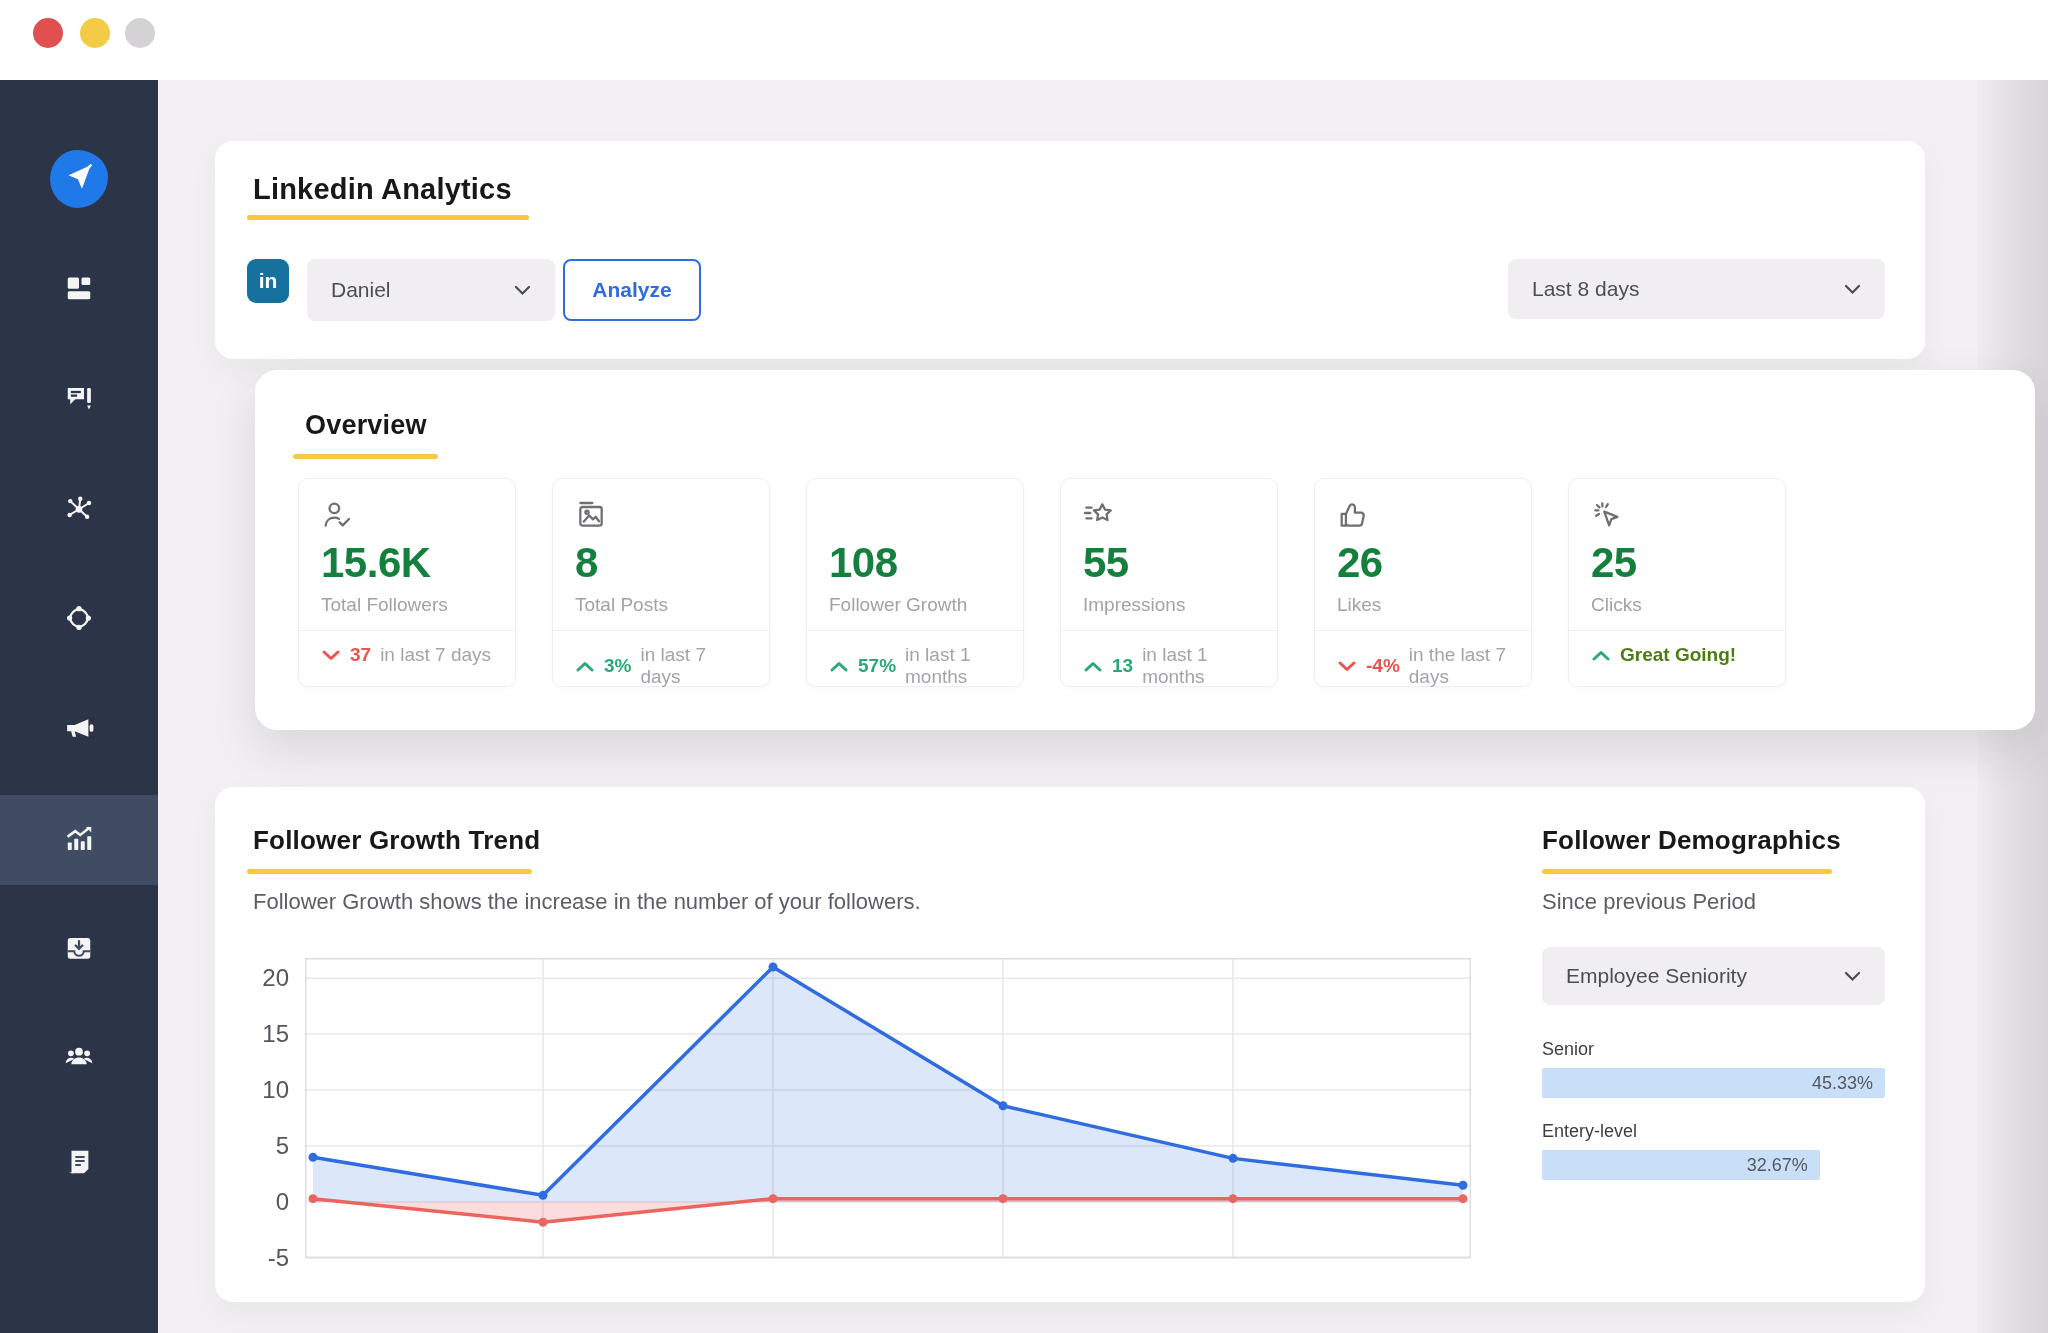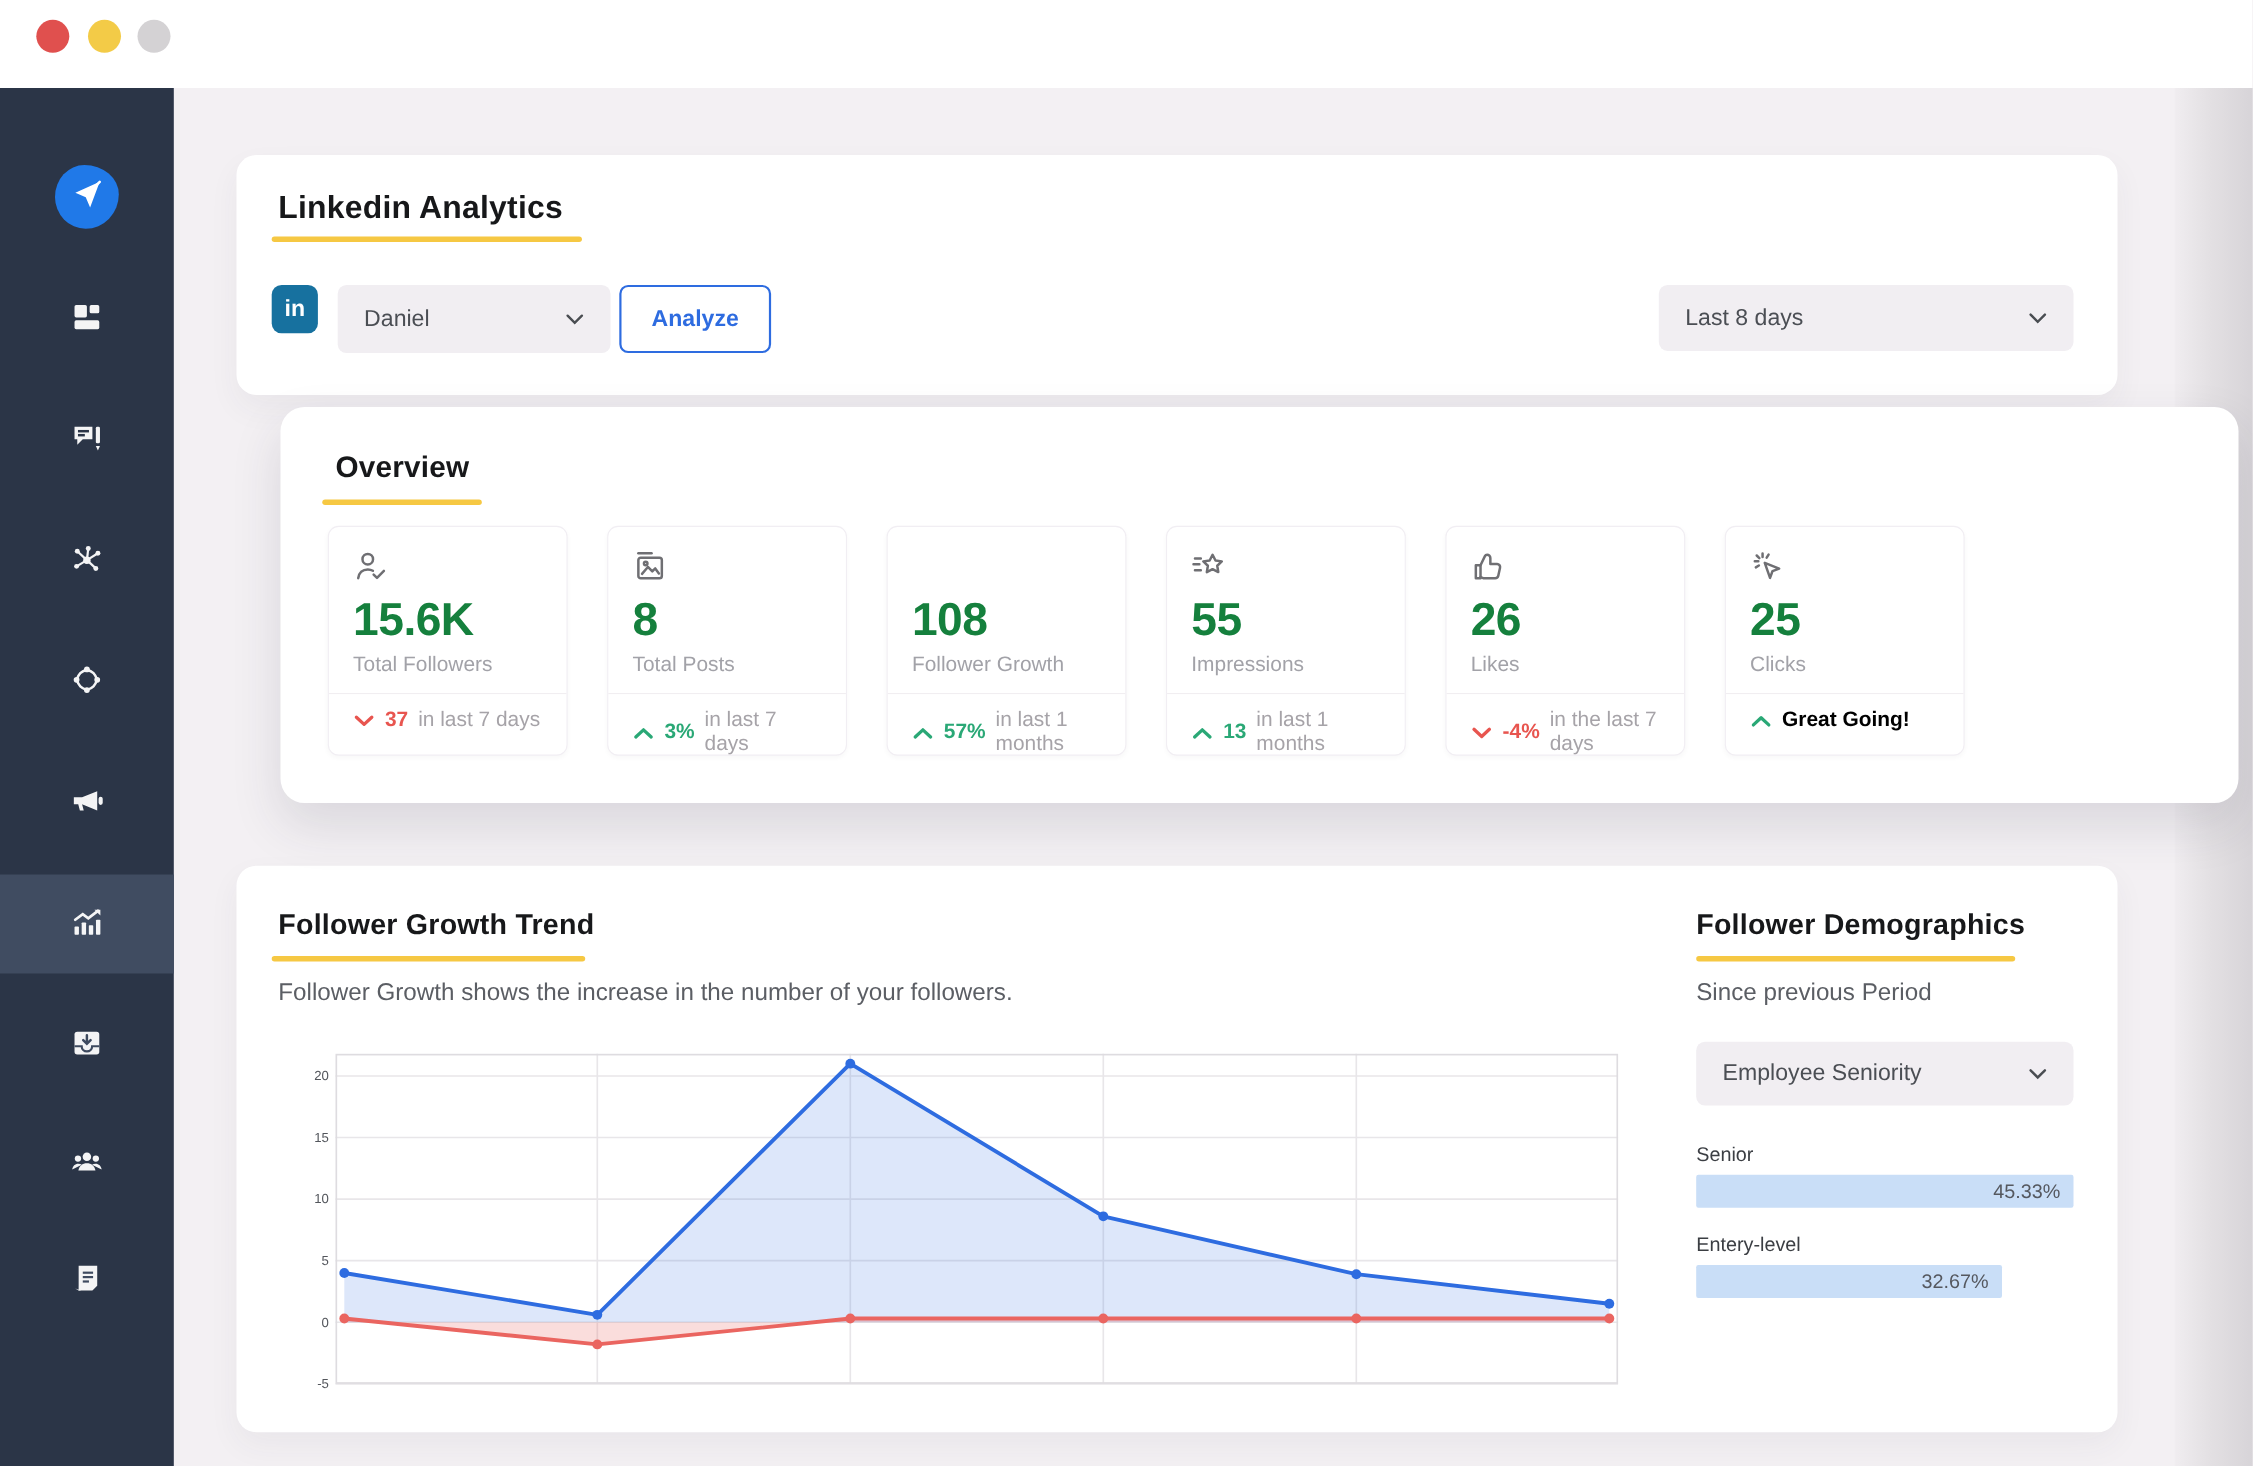--- a/index.html
+++ b/index.html
@@ -43,21 +43,21 @@
   .stat-value { font-size:42px; font-weight:800; color:#15803d; letter-spacing:-.5px; margin-top:8px; }
   .stat-label { font-size:19px; color:#a2a2a8; margin-top:7px; }
   .stat-divider { height:1px; background:#f1eef1; margin:14px -22px 0 -22px; }
   .delta-row { display:flex; align-items:center; gap:9px; margin-top:13px; font-size:19px; }
   .delta-arrow { flex:0 0 auto; }
   .delta-value { font-weight:700; }
   .delta-suffix { color:#a6a3a8; }
 
   
   .y-labels { position:absolute; left:30px; top:171px; width:60px; height:300px; }
-  .ytick { position:absolute; right:6px; transform:translateY(-50%); font-size:12px; color:#53565c; }
+  .ytick { position:absolute; right:16px; transform:translateY(-50%); font-size:24px; color:#53565c; }
   .plot { position:absolute; left:90px; top:171px; width:1166px; height:300px; }
   .plot svg { width:100%; height:100%; overflow:visible; }
 
   
   .demo { position:absolute; left:1327px; top:0; width:343px; height:100%; }
   .dm-select { position:absolute; left:0; top:160px; width:343px; height:58px; }
   .demo-rows { position:absolute; left:0; top:252px; width:343px; }
   .demo-row { margin-bottom:23px; }
   .demo-label { font-size:18px; color:#3b3e43; margin-bottom:8px; }
   .bar-track { position:relative; width:343px; height:30px; }
@@ -307,21 +307,21 @@
               <path d="M10 9.5l9.8 3.9-4.5 1.7-1.7 4.7z"></path>
               <path d="M8.5 3.2v2.4M3.2 8.5h2.4M4.5 4.5l1.8 1.8M12.6 3.9l-1.3 2.1M3.9 12.6l2.1-1.3"></path>
             </svg></span>
         <div class="stat-value">25</div>
         <div class="stat-label">Clicks</div>
         <div class="stat-divider"></div>
         <div class="delta-row">
           <svg class="delta-arrow" width="20" height="13" viewBox="0 0 20 13" fill="none" stroke-width="3" stroke-linecap="round" stroke-linejoin="round" style="stroke: rgb(42, 168, 118);">
               <path d="M3 10l7-6.5L17 10"></path>
             </svg>
-          <span class="delta-value" style="color: #000000;">Great Going!</span>
+          <span class="delta-value" style="color: #4d7c0f;">Great Going!</span>
           <span class="delta-suffix"></span>
         </div>
       </div>
 
     </div>
   </section>
 
   <section class="card trend-card">
     <h2 class="h-title" style="left:38px; top:38px; font-size:26px;">Follower Growth Trend</h2>
     <div class="underline" style="left: 32px; top: 82px; width: 285px; background: rgb(246, 200, 67);"></div>

